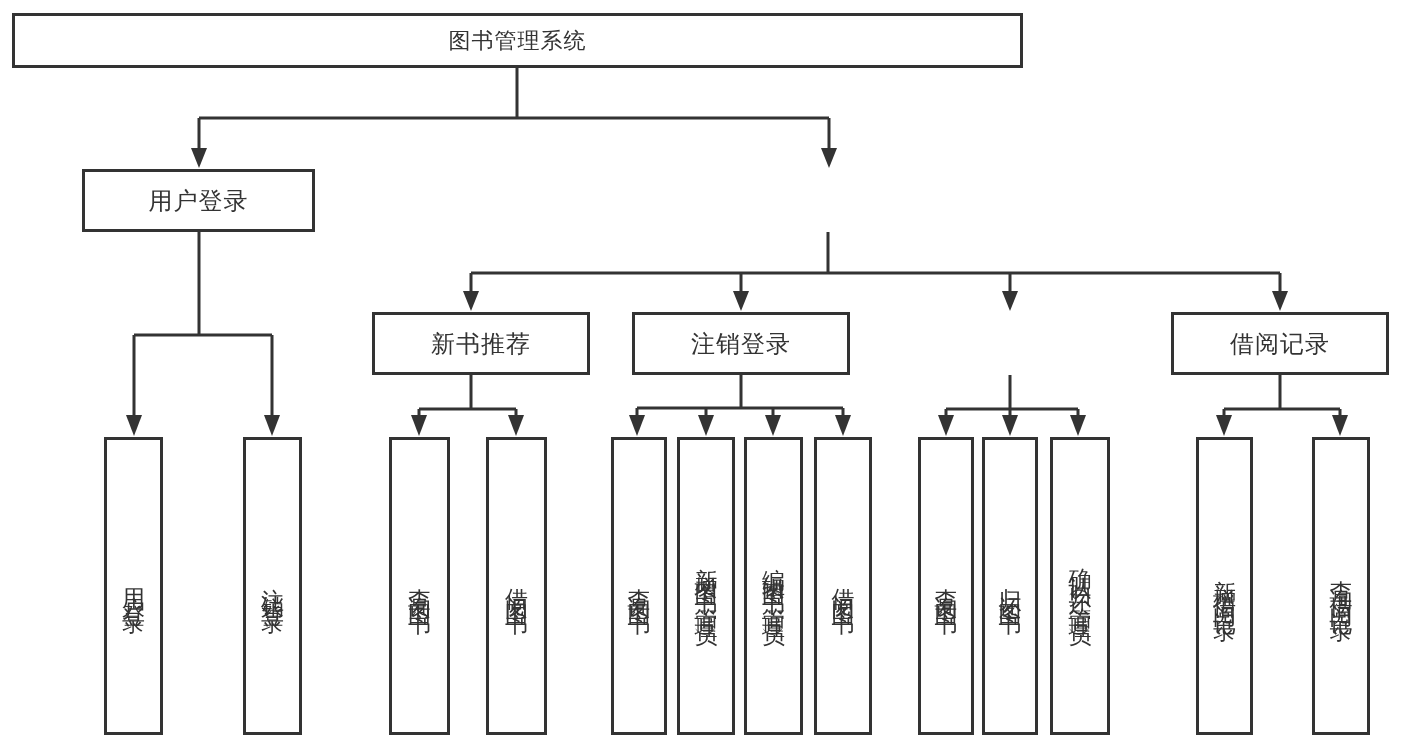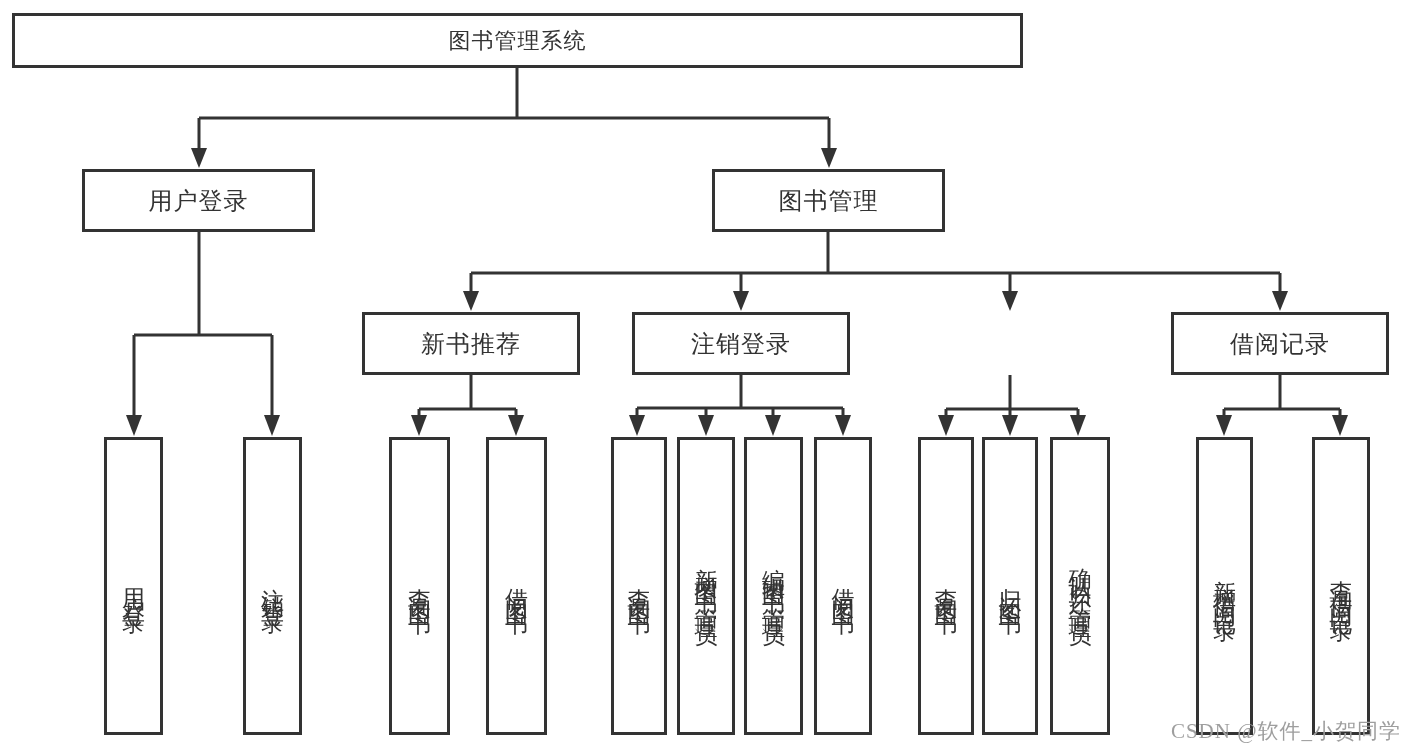--- a/index.html
+++ b/index.html
@@ -72,25 +72,22 @@
     </g>
   </svg>
 
   <div class="box rootbox" style="left:12px;top:13px;width:1011px;height:55px;">
     <span>图书管理系统</span>
   </div>
 
   <div class="box hbox" style="left:82px;top:169px;width:233px;height:63px;">
     <span>用户登录</span>
   </div>
-  <div class="box hbox" style="left:712px;top:169px;width:233px;height:63px;">
-    <span>图书管理</span>
-  </div>
 
-  <div class="box hbox" style="left:362px;top:312px;width:218px;height:63px;">
+  <div class="box hbox" style="left:372px;top:312px;width:218px;height:63px;">
     <span>新书推荐</span>
   </div>
   <div class="box hbox" style="left:632px;top:312px;width:218px;height:63px;">
     <span>注销登录</span>
   </div>
   <div class="box hbox" style="left:1171px;top:312px;width:218px;height:63px;">
     <span>借阅记录</span>
   </div>
 
   <div class="box vbox" style="left:104px;top:437px;width:59px;height:298px;">
@@ -130,14 +127,13 @@
     <span class="vtext">确认归还（管理员）</span>
   </div>
 
   <div class="box vbox" style="left:1196px;top:437px;width:57px;height:298px;">
     <span class="vtext">新增借阅记录</span>
   </div>
   <div class="box vbox" style="left:1312px;top:437px;width:58px;height:298px;">
     <span class="vtext">查询借阅记录</span>
   </div>
 
-  <div id="watermark">CSDN @软件_小贺同学</div>
 </div>
 
 </body></html>

